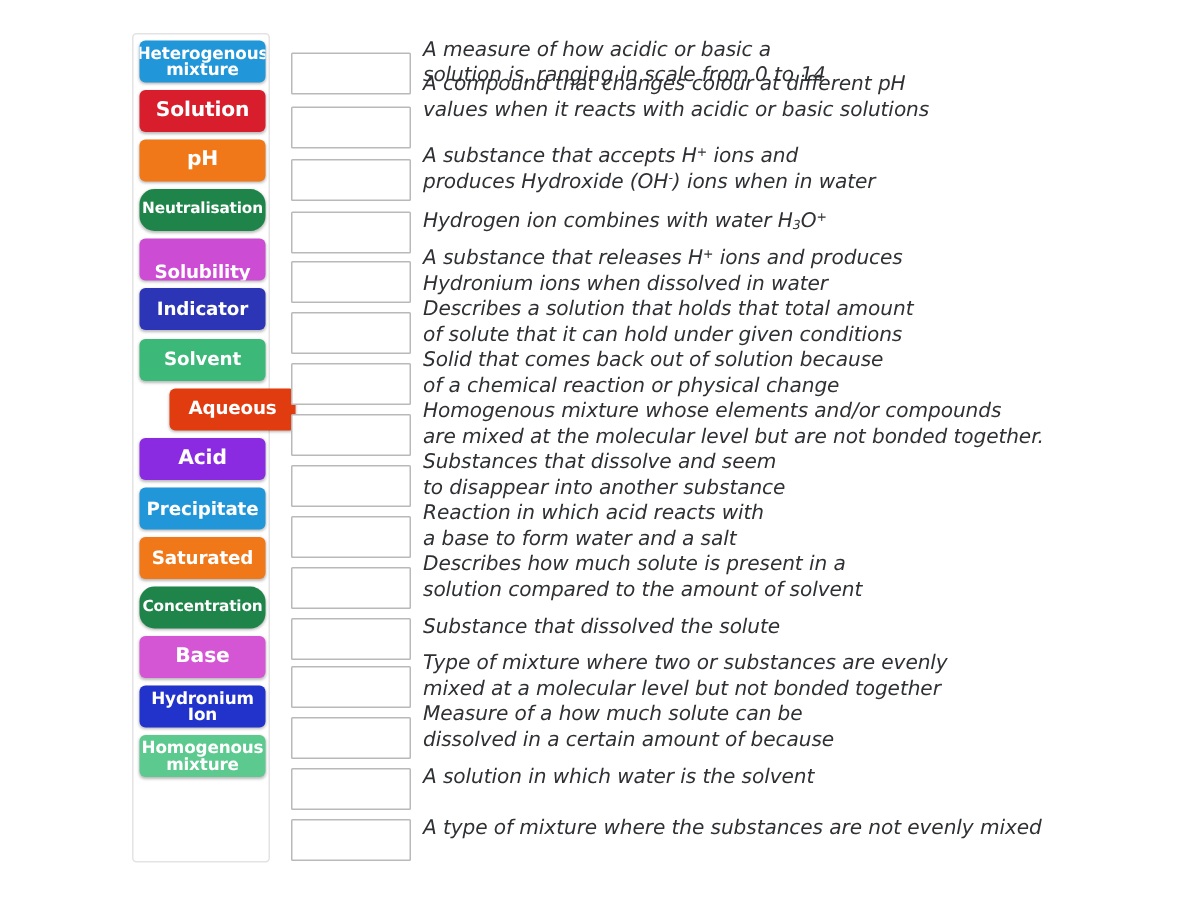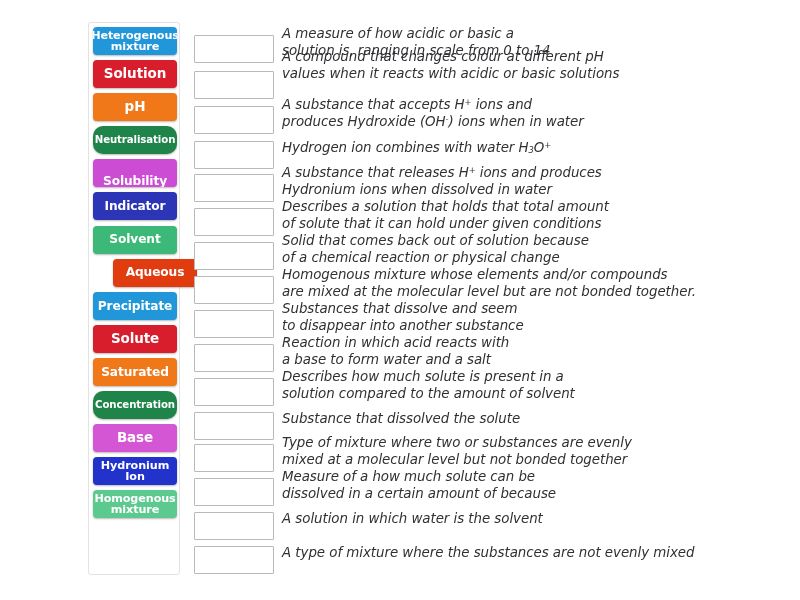--- a/index.html
+++ b/index.html
@@ -116,25 +116,25 @@
       </div>
       <div class="tile s4" style="background: rgb(43, 53, 181);">
         <span>Indicator</span>
       </div>
       <div class="tile s4" style="background: rgb(60, 184, 120);">
         <span>Solvent</span>
       </div>
       <div class="tile s4" style="background: rgb(224, 60, 16); margin-left: 20px;">
         <span>Aqueous</span>
       </div>
+      <div class="tile s1" style="background: rgb(138, 43, 226);">
+        <span>Acid</span>
+      </div>
       <div class="tile s4" style="background: rgb(33, 150, 216);">
         <span>Precipitate</span>
-      </div>
-      <div class="tile s1" style="background: rgb(216, 30, 44);">
-        <span>Solute</span>
       </div>
       <div class="tile s4" style="background: rgb(240, 120, 24);">
         <span>Saturated</span>
       </div>
       <div class="tile s3" style="background: rgb(30, 132, 73);">
         <span>Concentration</span>
       </div>
       <div class="tile s1" style="background: rgb(212, 86, 212);">
         <span>Base</span>
       </div>

